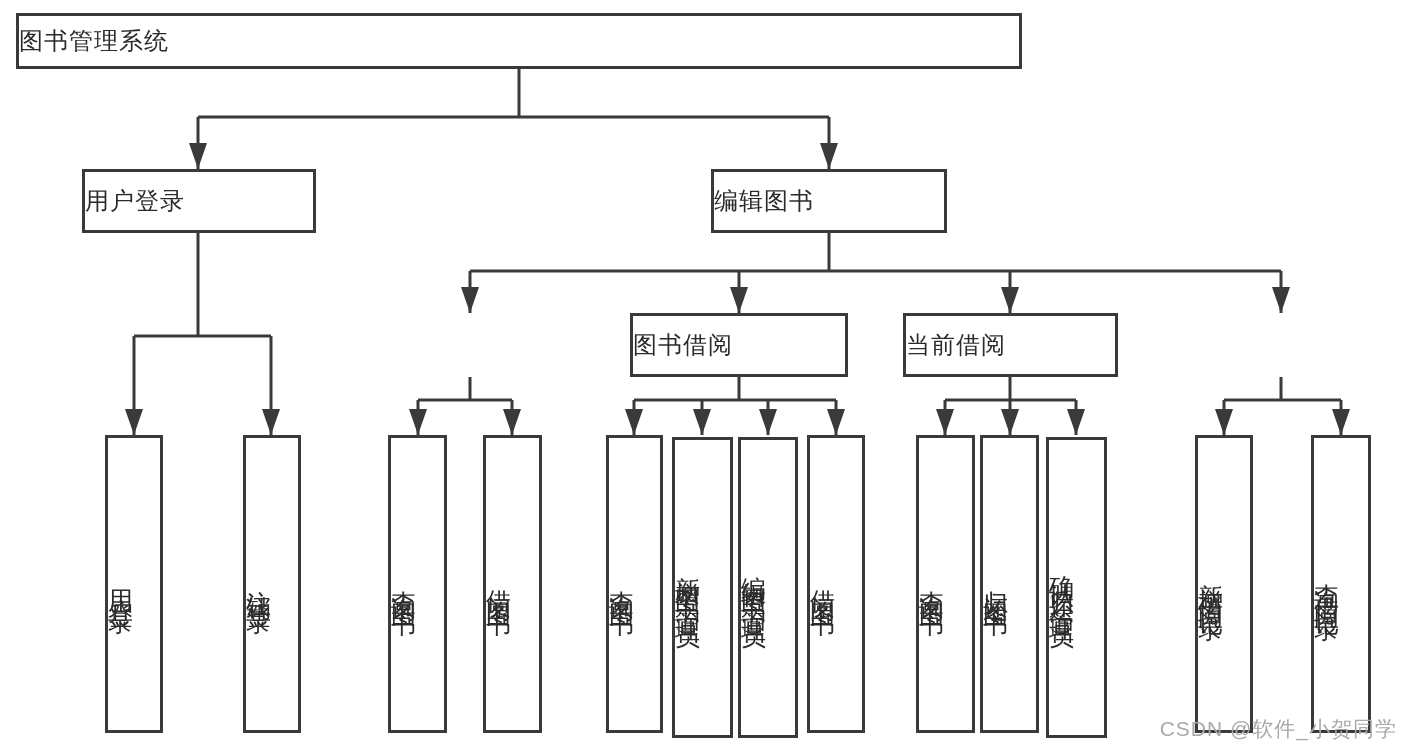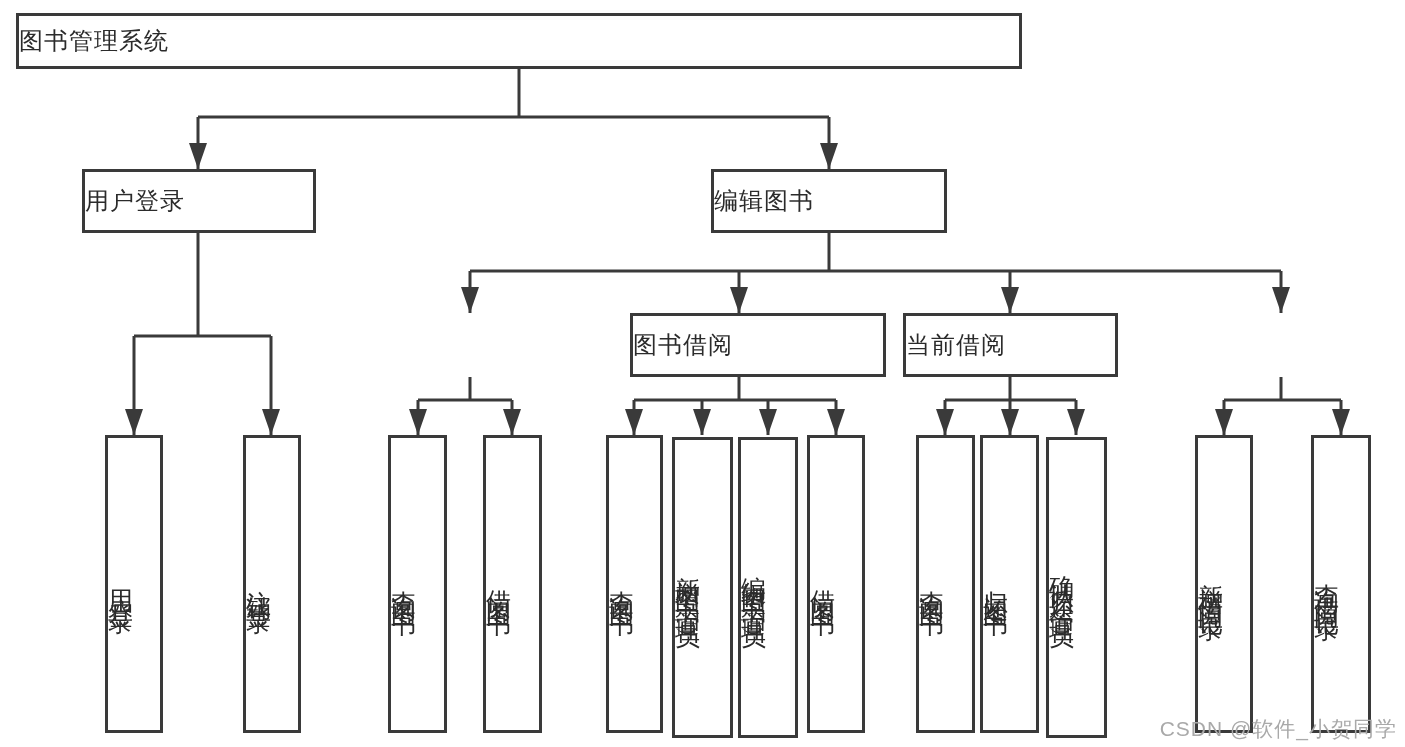--- a/index.html
+++ b/index.html
@@ -107,21 +107,21 @@
     <span class="lbl">图书管理系统</span>
   </div>
 
   <div class="node hnode" style="left:82px;top:169px;width:234px;height:64px">
     <span class="lbl">用户登录</span>
   </div>
   <div class="node hnode" style="left:711px;top:169px;width:236px;height:64px">
     <span class="lbl">编辑图书</span>
   </div>
 
-  <div class="node hnode" style="left:630px;top:313px;width:256px;height:64px">
+  <div class="node hnode" style="left:630px;top:313px;width:218px;height:64px">
     <span class="lbl">图书借阅</span>
   </div>
   <div class="node hnode" style="left:903px;top:313px;width:215px;height:64px">
     <span class="lbl">当前借阅</span>
   </div>
 
   <div class="node vnode" style="left:105px;top:435px;width:58px;height:298px">
     <span class="lbl">用户登录</span>
   </div>
   <div class="node vnode" style="left:243px;top:435px;width:58px;height:298px">

